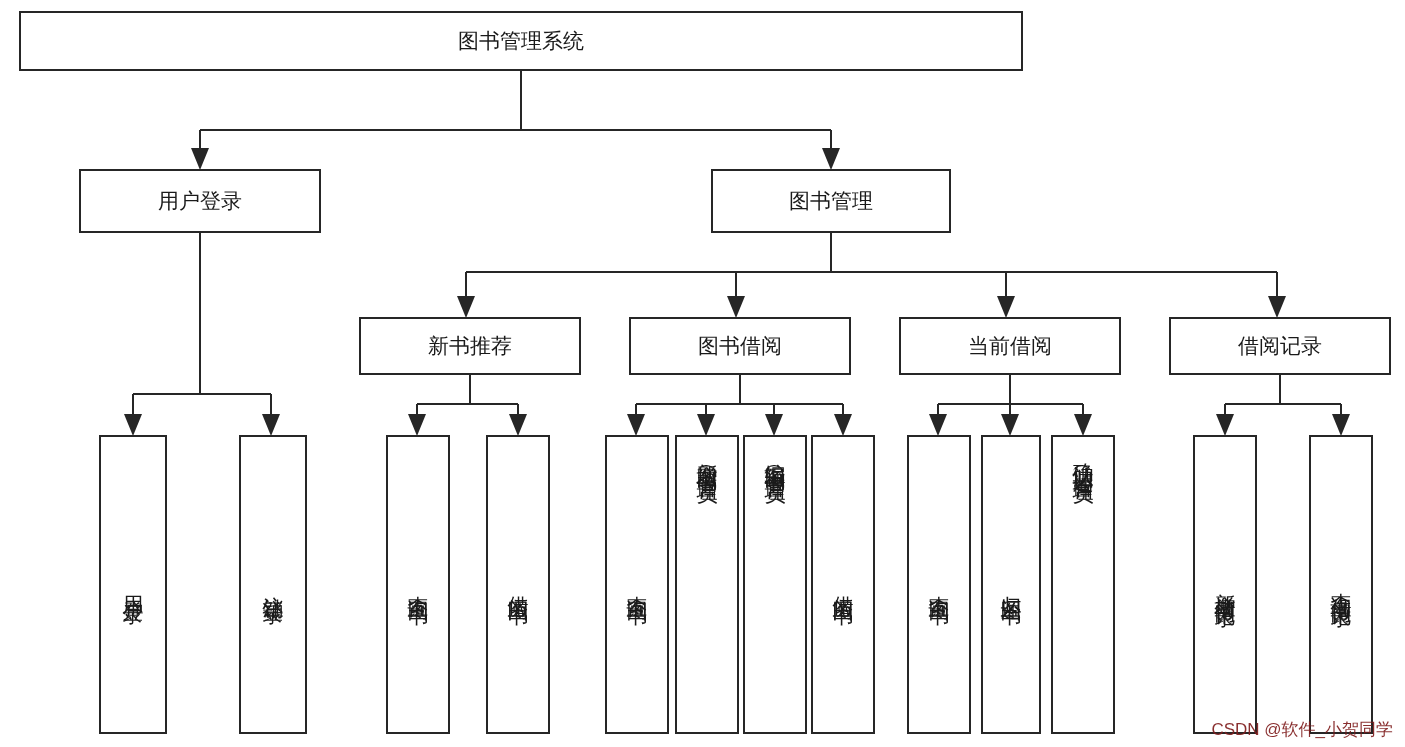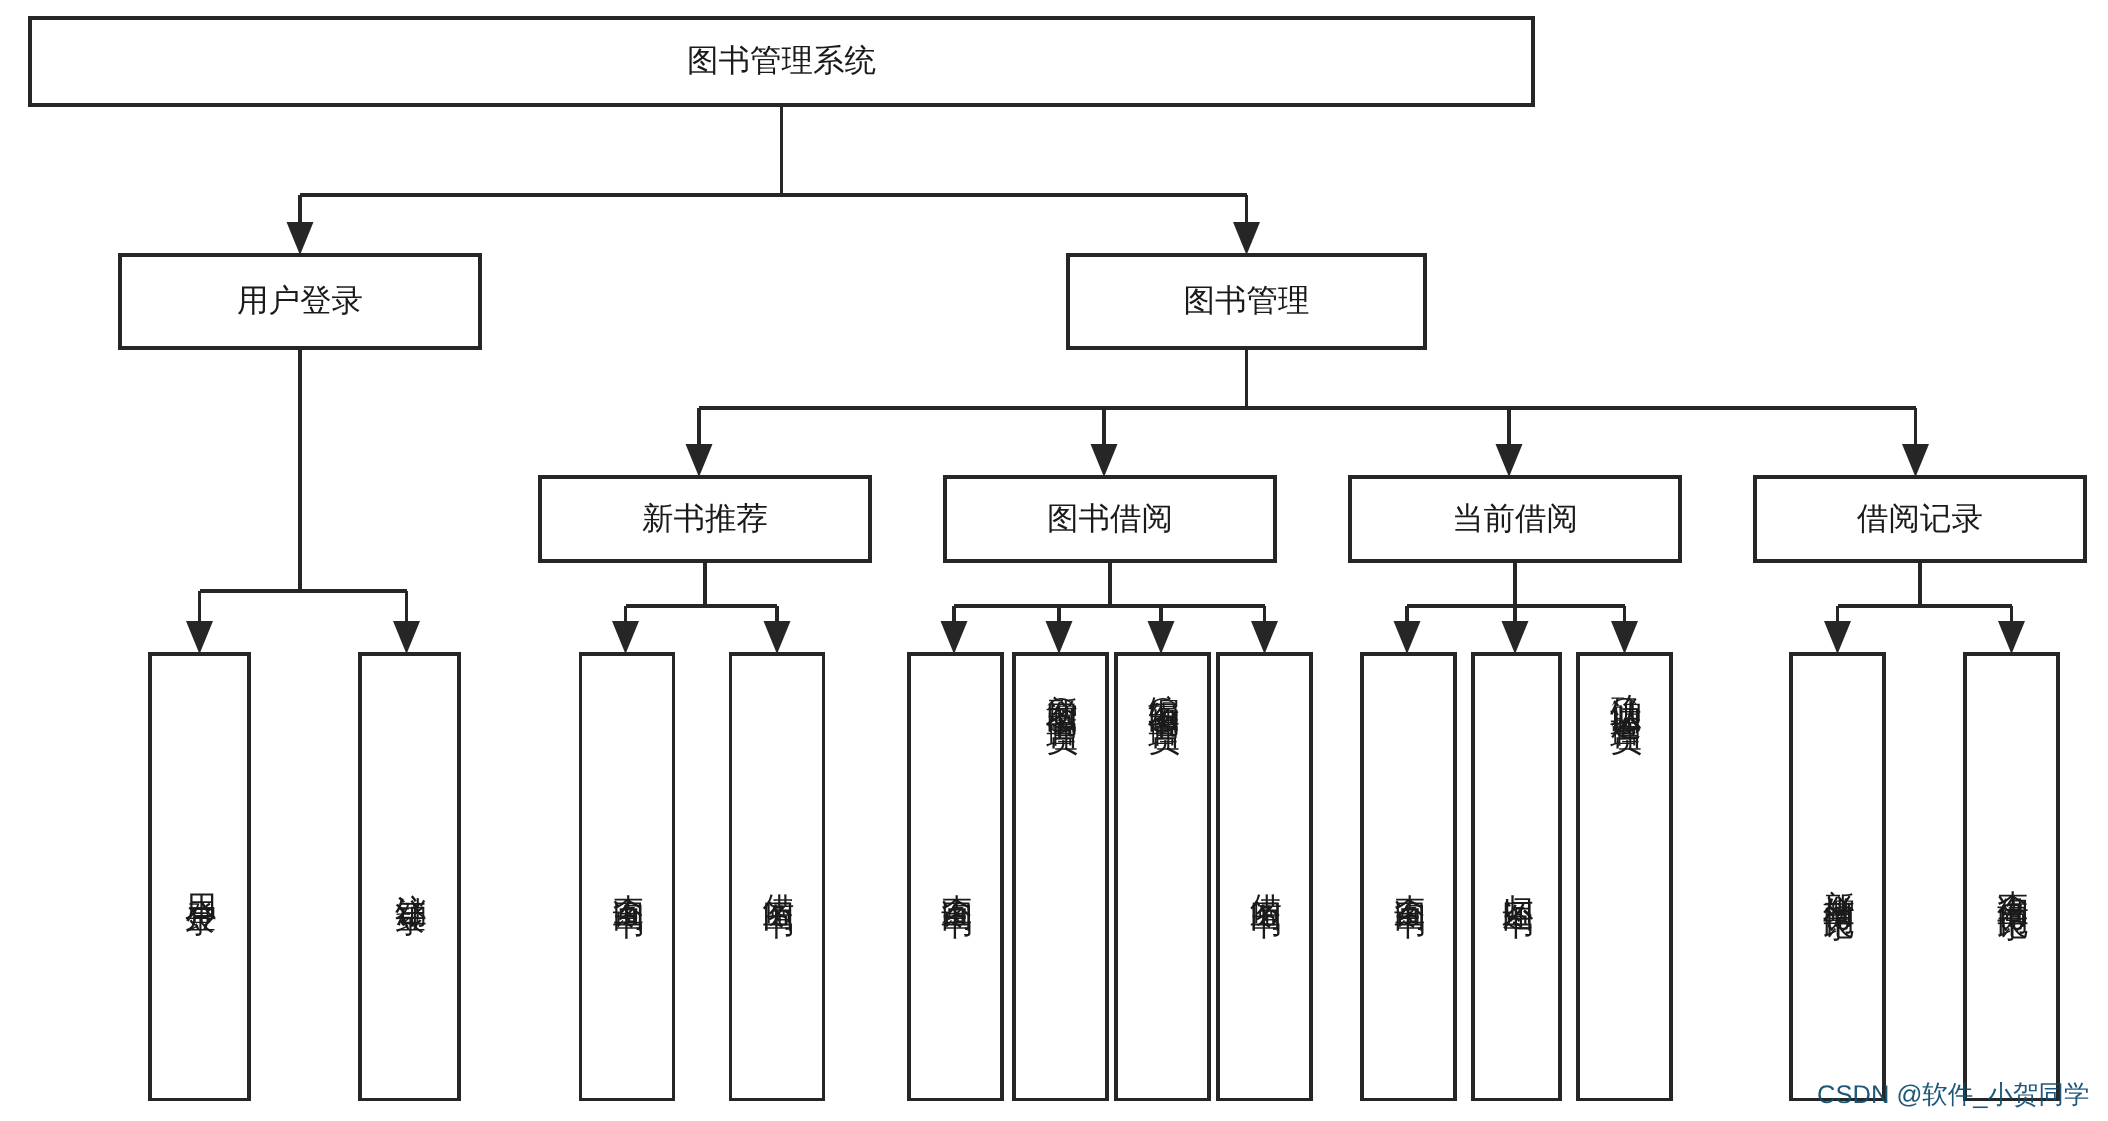--- a/index.html
+++ b/index.html
@@ -70,21 +70,21 @@
     color: #1a1a1a;
     letter-spacing: 3px;
     white-space: nowrap;
   }
   #watermark {
     position: absolute;
     right: 12px;
     bottom: 6px;
     font-family: "Liberation Sans", "DejaVu Sans", sans-serif;
     font-size: 17px;
-    color: #0c4a6e;
+    color: #7f1d1d;
     opacity: 0.92;
     white-space: nowrap;
     pointer-events: none;
   }
 </style>
 </head>
 <body>
 
 <div id="canvas">
 

